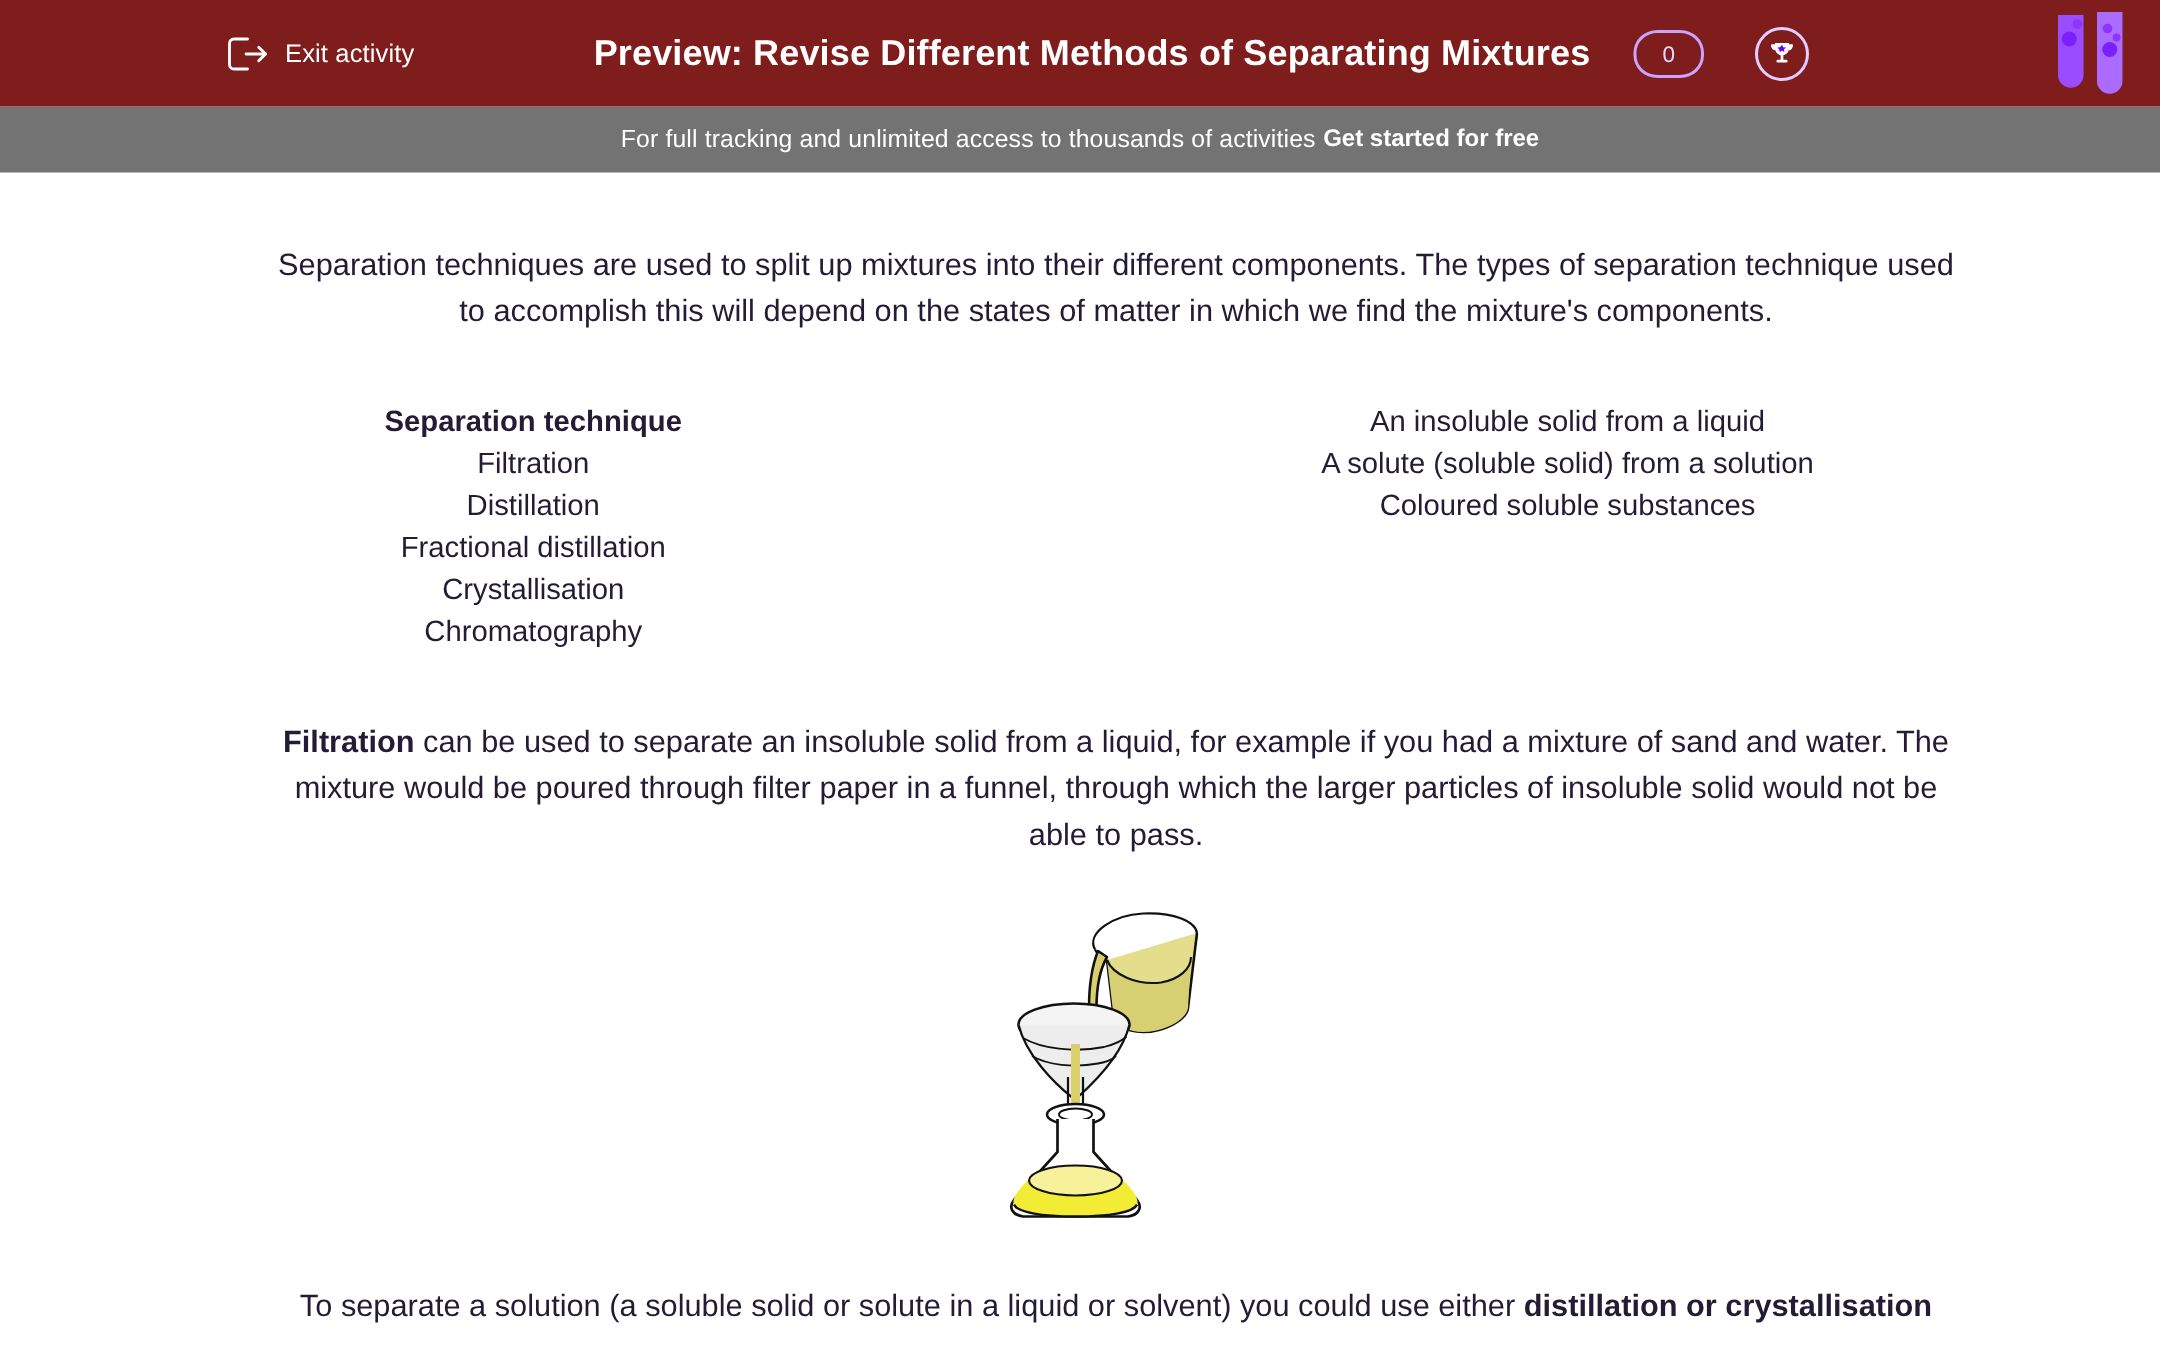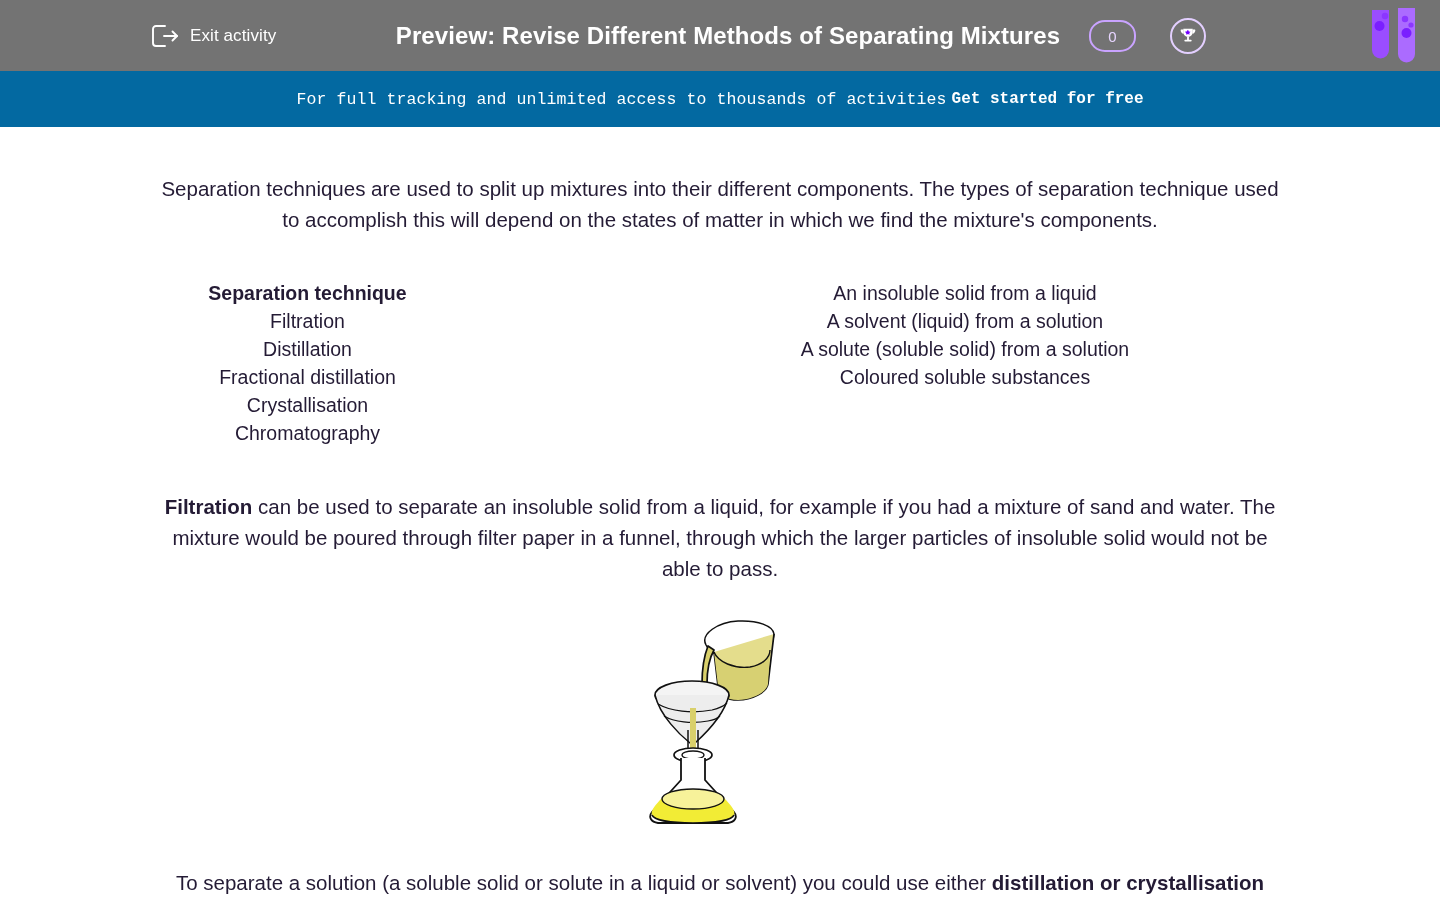--- a/index.html
+++ b/index.html
@@ -9,21 +9,21 @@
     height: 900px;
     overflow: hidden;
     background: #ffffff;
     font-family: "Liberation Sans", sans-serif;
   }
 
   
   .topbar {
     position: relative;
     height: 71px;
-    background: #737373;
+    background: #7f1d1d;
     display: flex;
     align-items: center;
     overflow: hidden;
   }
 
   .exit-activity {
     position: absolute;
     left: 150px;
     top: 0;
     height: 71px;
@@ -92,61 +92,62 @@
     position: absolute;
     right: 14px;
     top: 6px;
     width: 58px;
     height: 62px;
     pointer-events: none;
   }
 
   
   .promo {
-    height: 56px;
-    background: #0369a1;
+    height: 44px;
+    background: #737373;
     display: flex;
     align-items: center;
     justify-content: center;
-    font-family: Liberation Mono, monospace;
   }
   .promo-text {
     color: #ffffff;
     font-size: 16.5px;
     font-weight: 400;
     letter-spacing: .1px;
   }
   .promo-cta {
     color: #ffffff;
     font-size: 16px;
     font-weight: 700;
     margin-left: 5px;
     cursor: pointer;
     text-decoration: none;
   }
 
   
   .content {
     padding-top: 46px;
     color: #241b35;
+    padding-left: 48px;
   }
 
   .para {
     width: 1118px;
     margin: 0 auto;
     text-align: center;
     font-size: 20.5px;
     line-height: 31px;
     color: #241b35;
   }
   .para b { font-weight: 700; }
 
   .columns {
     display: flex;
     margin-top: 44px;
+    gap: 32px;
   }
   .col {
     flex: 0 0 auto;
     text-align: center;
   }
   .col-left  { width: 615px; }
   .col-right { width: 700px; }
 
   .col-head {
     font-size: 19.5px;
@@ -237,21 +238,20 @@
       <div class="col-head">Separation technique</div>
       <div class="col-row">Filtration</div>
       <div class="col-row">Distillation</div>
       <div class="col-row">Fractional distillation</div>
       <div class="col-row">Crystallisation</div>
       <div class="col-row">Chromatography</div>
     </div>
 
     <div class="col col-right">
       <div class="col-row">An insoluble solid from a liquid</div>
-      <div class="col-row">A solvent (liquid) from a solution</div>
       <div class="col-row">A solute (soluble solid) from a solution</div>
       <div class="col-row">Coloured soluble substances</div>
     </div>
 
   </div>
 
   <p class="para para-filtration"><b>Filtration</b><span> can be used to separate an insoluble solid from a liquid, for example if you had a mixture of sand and water. The mixture would be poured through filter paper in a funnel, through which the larger particles of insoluble solid would not be able to pass.</span></p>
 
   <div class="figure">
     <svg viewBox="0 0 160 215" xmlns="http://www.w3.org/2000/svg">

